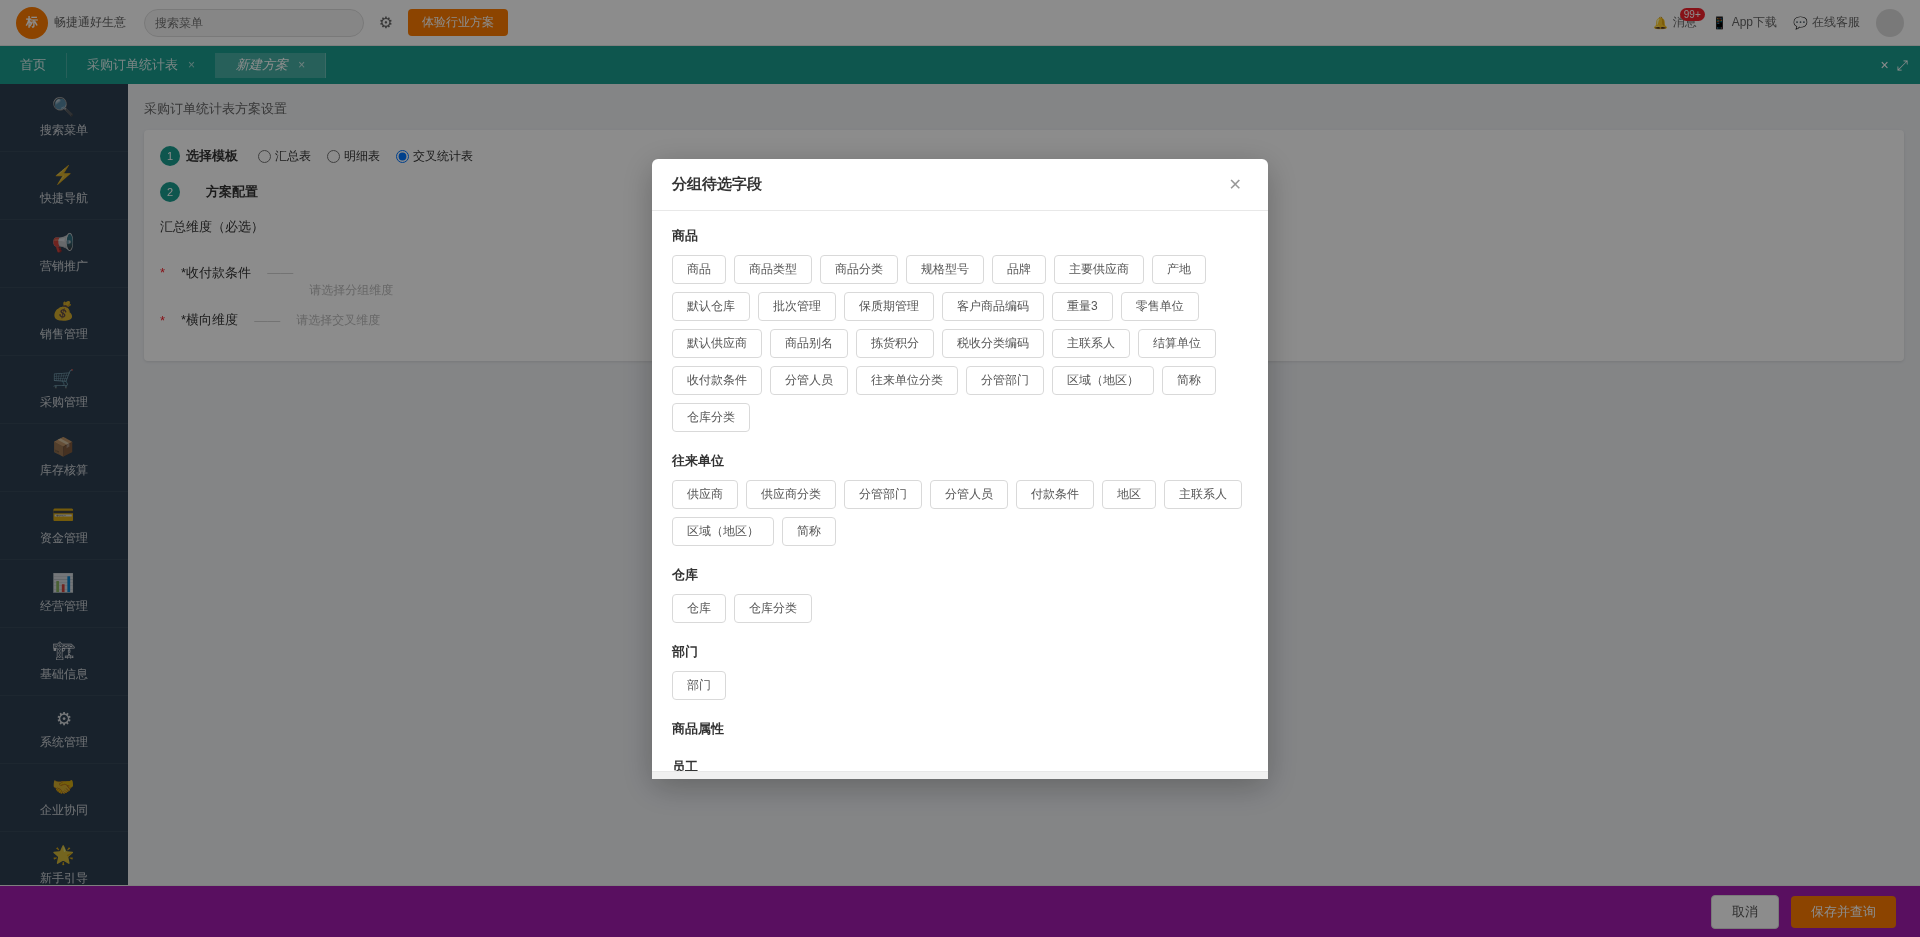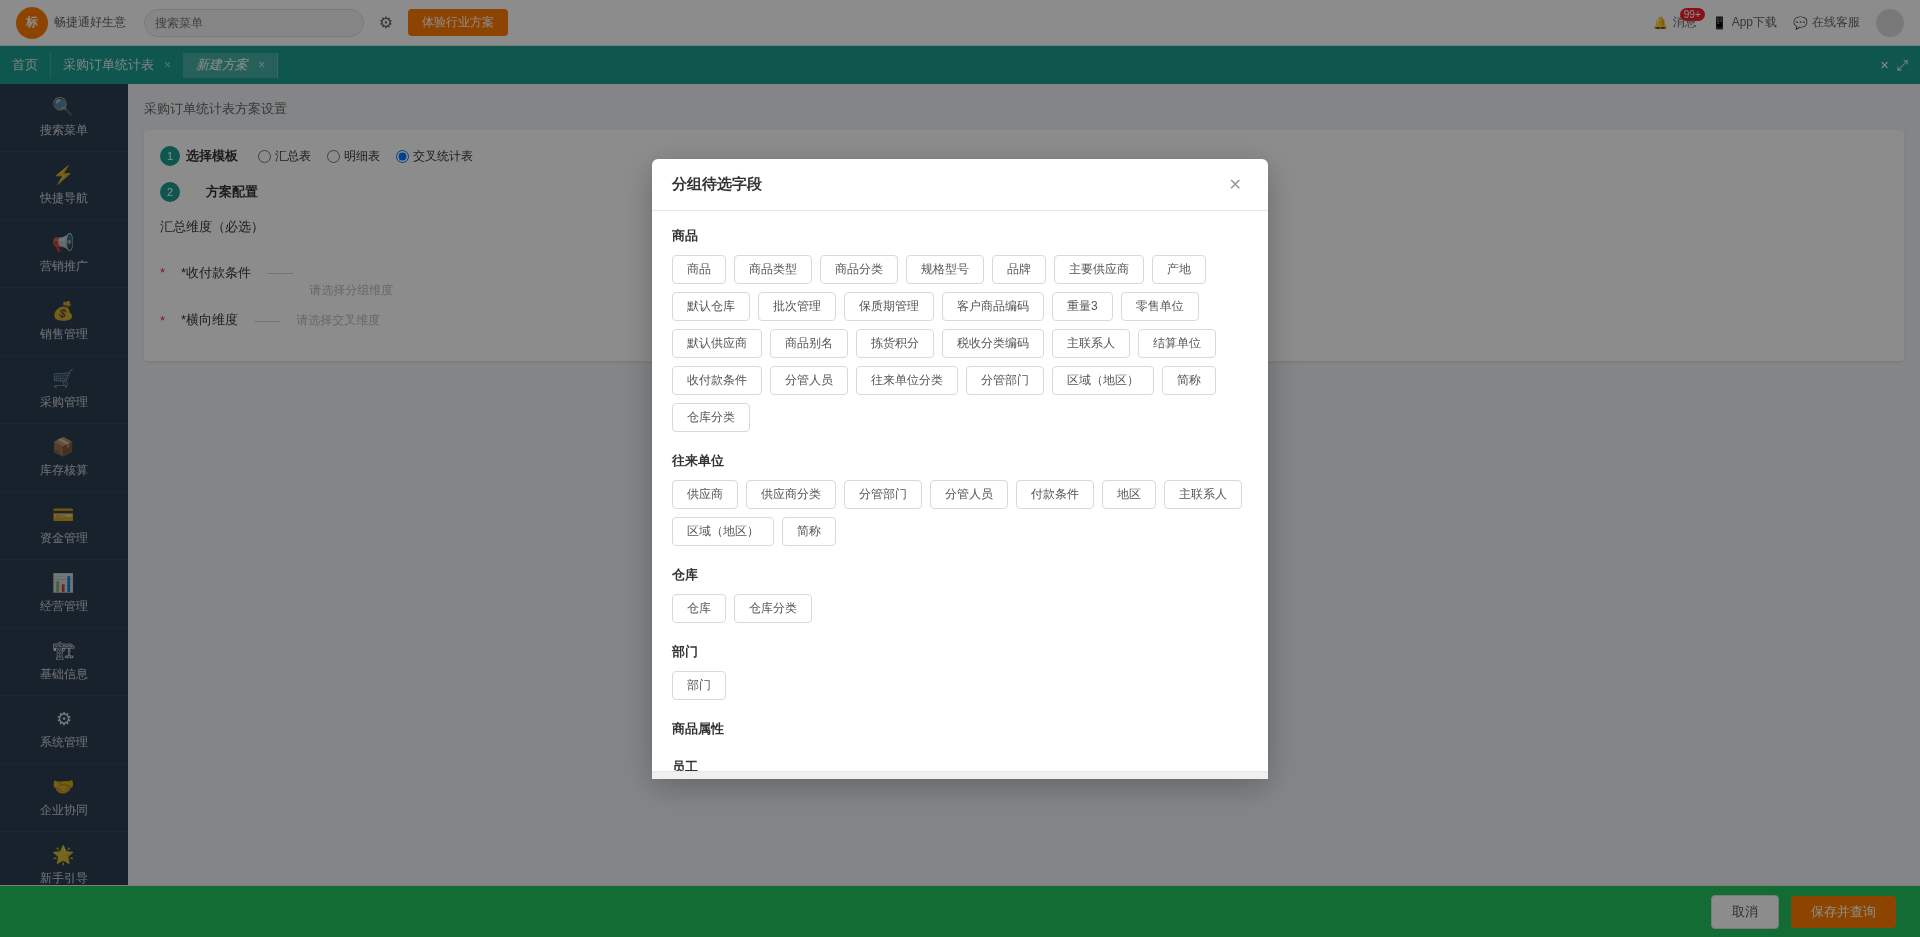--- a/index.html
+++ b/index.html
@@ -110,21 +110,21 @@
       align-items: center;
       padding: 0 0 0 0;
       position: fixed;
       top: 46px; left: 0; right: 0;
       z-index: 99;
     }
     .tab-item {
       height: 25px;
       display: flex;
       align-items: center;
-      padding: 0 12px;
+      padding: 0 20px;
       font-size: 13px;
       color: rgba(255,255,255,0.85);
       cursor: pointer;
       border-right: 1px solid rgba(255,255,255,0.2);
       gap: 6px;
       position: relative;
     }
     .tab-item.active {
       background: rgba(255,255,255,0.2);
       color: white;
@@ -212,21 +212,21 @@
     }
     .step-label { font-size: 13px; font-weight: bold; color: #333; }
     .radio-group { display: flex; gap: 16px; align-items: center; font-size: 12px; }
     .radio-option { display: flex; align-items: center; gap: 4px; cursor: pointer; }
 
     
     .bottom-bar {
       position: fixed;
       bottom: 0; left: 0; right: 0;
       height: 52px;
-      background: #22c55e;
+      background: #a21caf;
       border-top: 1px solid #e8e8e8;
       display: flex;
       align-items: center;
       justify-content: flex-end;
       padding: 0 24px;
       gap: 12px;
       z-index: 95;
     }
     .btn-cancel {
       background: white;

